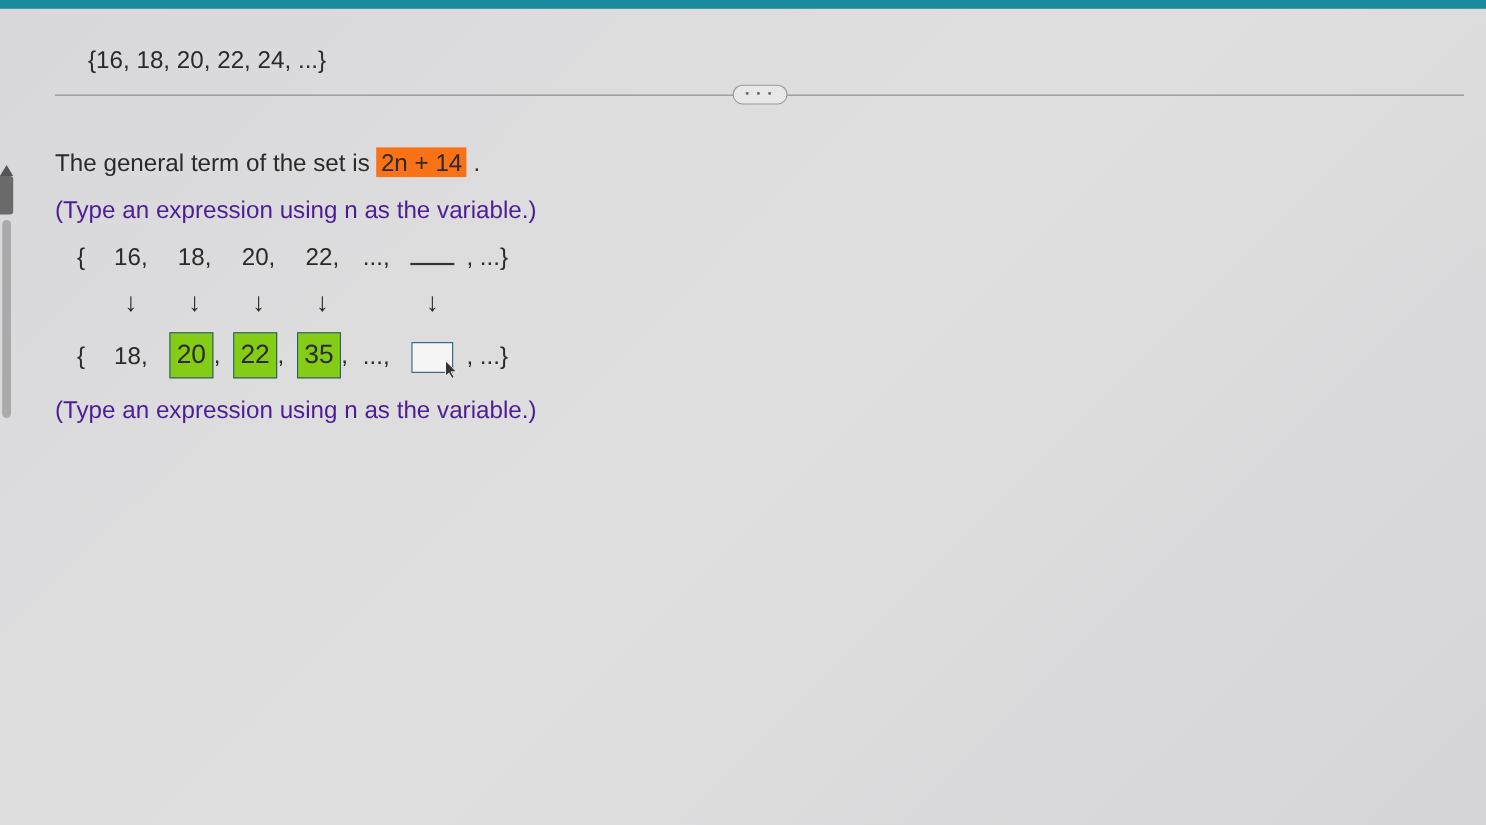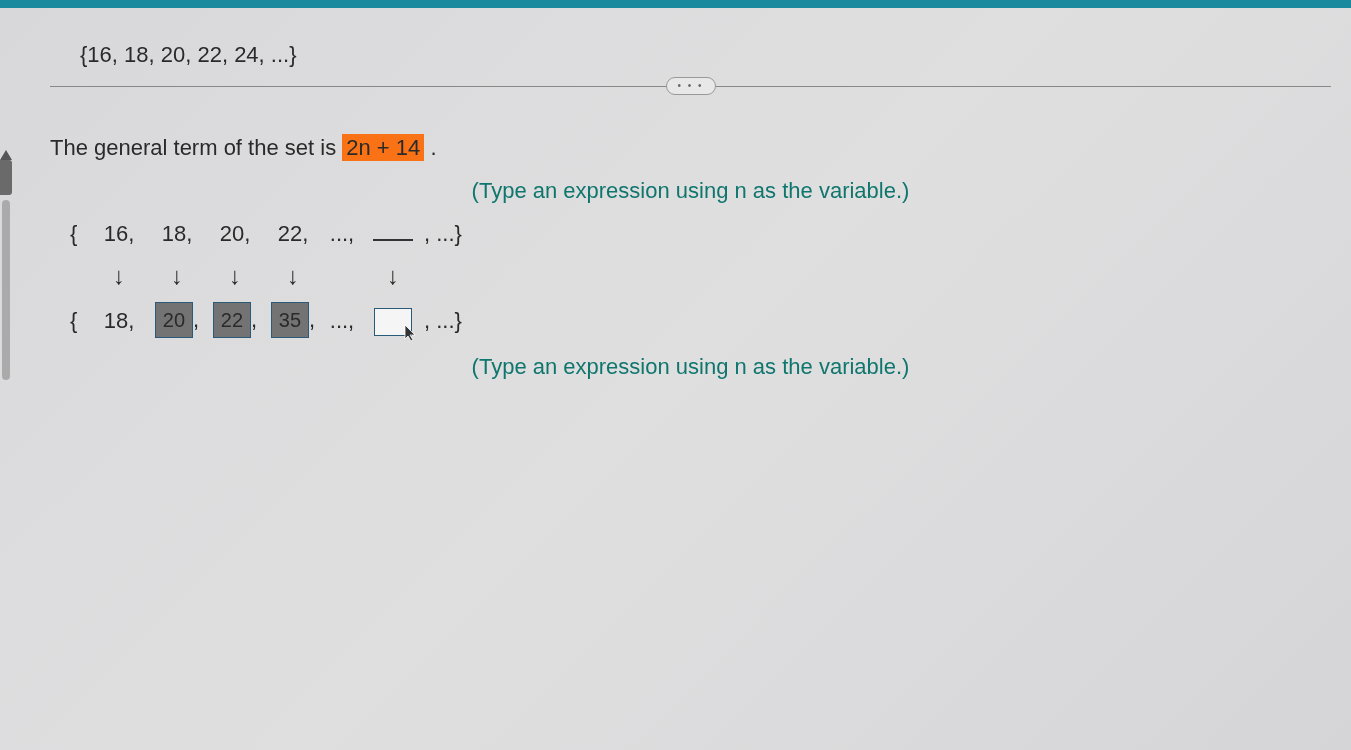--- a/index.html
+++ b/index.html
@@ -88,22 +88,21 @@
       line-height: 16px;
     }
     .answer-section p {
       margin-bottom: 10px;
     }
     .highlight {
       background: #f97316;
       padding: 1px 4px;
     }
     .hint {
-      color: #0f766e;
-      text-align: center;
+      color: #4c1d95;
     }
     .instruction {
       margin-top: 20px;
       margin-bottom: 25px;
     }
     .mapping {
       margin-left: 20px;
       font-family: Arial, sans-serif;
     }
     .map-row {
@@ -129,23 +128,23 @@
       width: 40px;
       border-bottom: 2px solid #333;
       margin: 0 2px;
       vertical-align: baseline;
     }
     .input-box {
       display: inline-block;
       min-width: 38px;
       padding: 2px 6px;
       border: 1.5px solid #2a5a7a;
-      background: #737373;
-      text-align: center;
-      font-size: 20px;
+      background: #84cc16;
+      text-align: center;
+      font-size: 24px;
     }
     .input-box-empty {
       display: inline-block;
       width: 38px;
       height: 28px;
       border: 1.5px solid #2a5a7a;
       background: #f5f5f5;
       vertical-align: middle;
       position: relative;
     }

